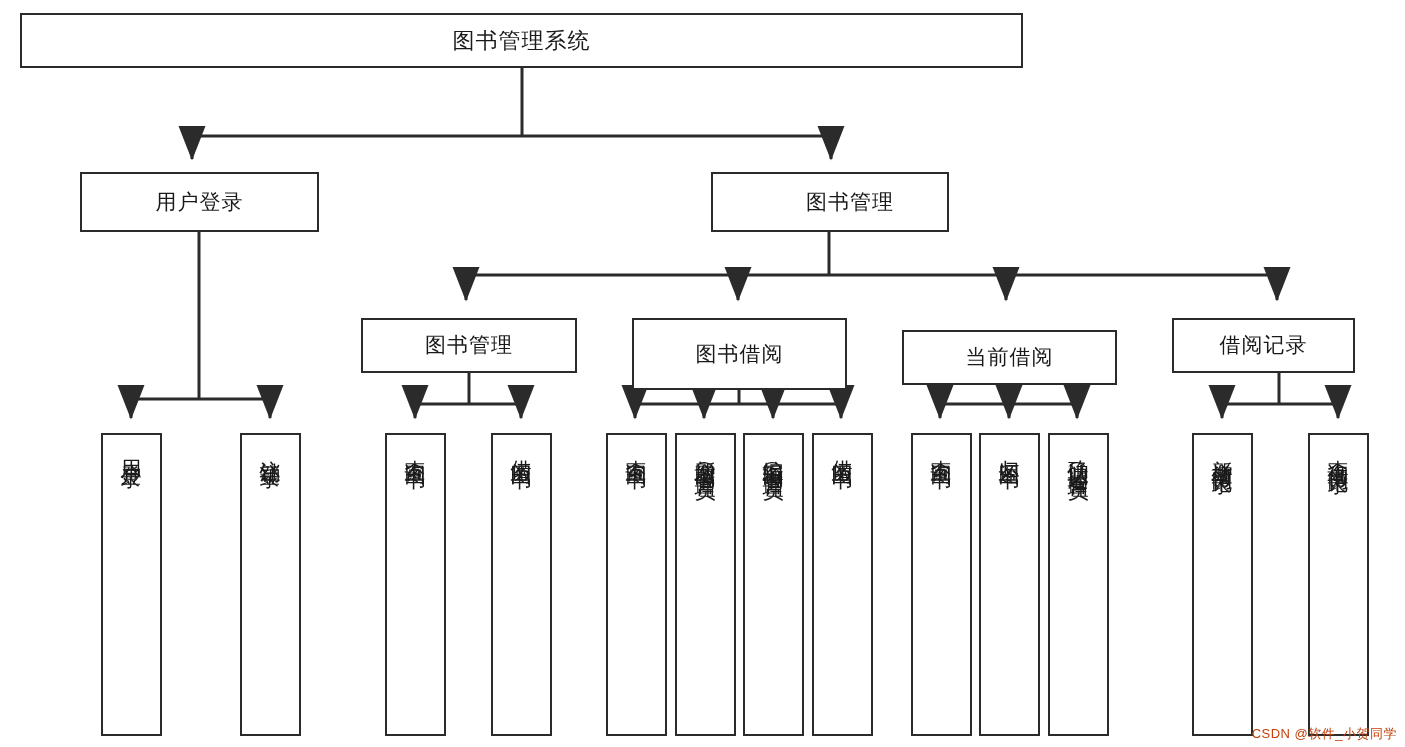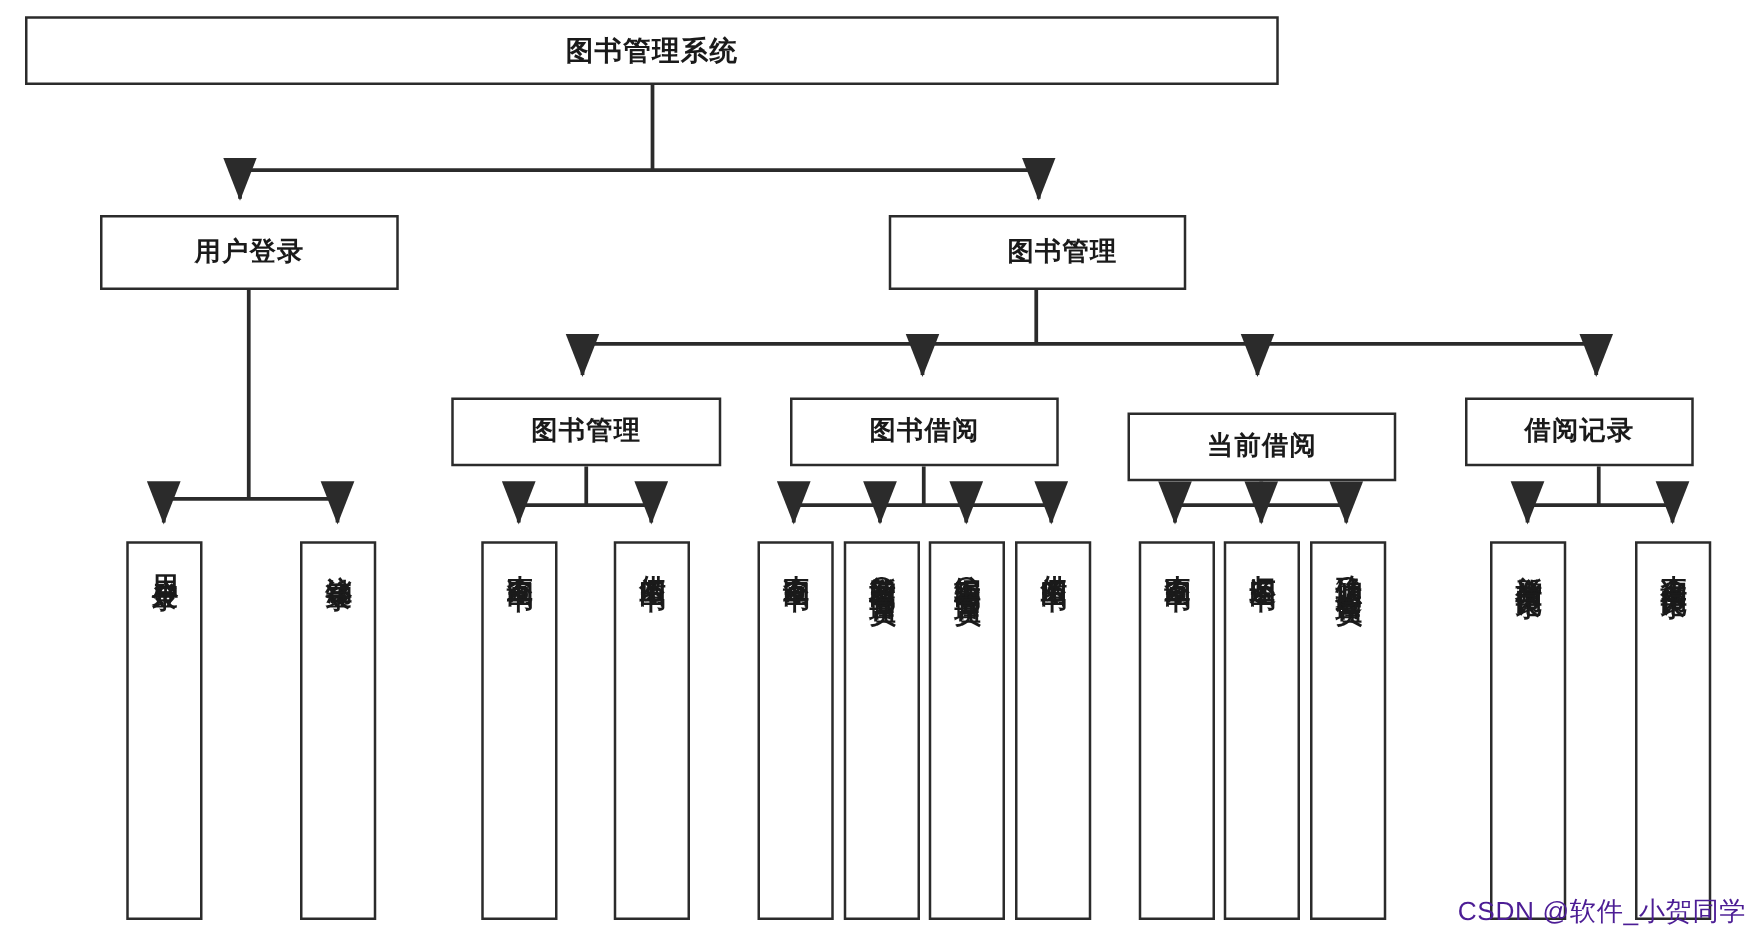--- a/index.html
+++ b/index.html
@@ -35,21 +35,20 @@
     align-items: center;
     justify-content: center;
     color: #1a1a1a;
     z-index: 2;
   }
   .node .lbl {
     display: block;
     text-align: left;
     line-height: 1.18;
     white-space: nowrap;
-    font-weight: bold;
   }
   .node.horiz .lbl {
     font-size: 21px;
     letter-spacing: 1px;
   }
   .node.root .lbl {
     font-size: 22px;
     letter-spacing: 1px;
   }
   
@@ -63,22 +62,22 @@
     text-orientation: upright;
     font-size: 21px;
     letter-spacing: 3px;
     line-height: 1;
     white-space: nowrap;
   }
   #watermark {
     position: absolute;
     right: 8px;
     bottom: 4px;
-    font-size: 21px;
-    color: #4c1d95;
+    font-size: 13px;
+    color: #c2410c;
     letter-spacing: 0.5px;
     z-index: 5;
     white-space: nowrap;
   }
 </style>
 </head>
 <body>
 
 <div id="canvas">
 
@@ -144,21 +143,21 @@
   <div class="node horiz" style="left:80px; top:172px; width:239px; height:60px;">
     <span class="lbl">用户登录</span>
   </div>
   <div class="node horiz" style="left:711px; top:172px; width:238px; height:60px;padding-left:40px;">
     <span class="lbl">图书管理</span>
   </div>
 
   <div class="node horiz" style="left:361px; top:318px; width:216px; height:55px;">
     <span class="lbl">图书管理</span>
   </div>
-  <div class="node horiz" style="left:632px; top:318px; width:215px; height:55px;">
+  <div class="node horiz" style="left:632px; top:318px; width:215px; height:72px;">
     <span class="lbl">图书借阅</span>
   </div>
   <div class="node horiz" style="left:902px; top:318px; width:215px; height:55px;margin-top:12px;">
     <span class="lbl">当前借阅</span>
   </div>
   <div class="node horiz" style="left:1172px; top:318px; width:183px; height:55px;">
     <span class="lbl">借阅记录</span>
   </div>
 
   <div class="node vert" style="left:101px; top:433px; width:61px; height:303px;">

